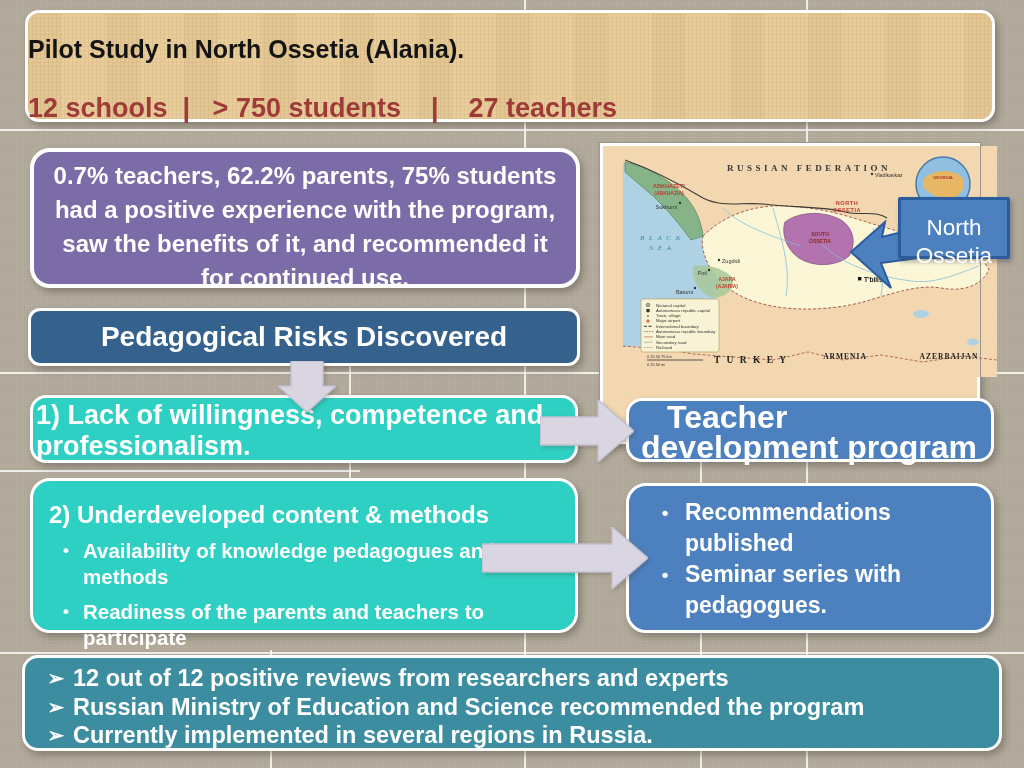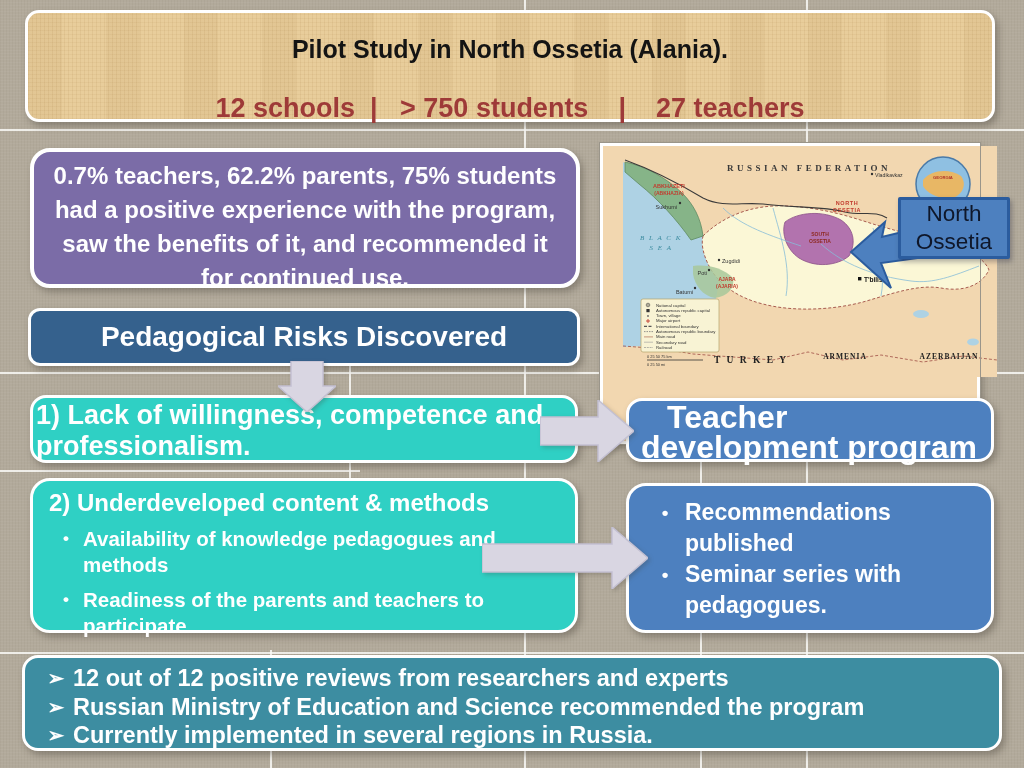--- a/index.html
+++ b/index.html
@@ -22,21 +22,21 @@
 
   .box { position:absolute; border:3px solid #fff; box-shadow:3px 4px 7px rgba(55,50,40,.35); color:#fff; font-weight:bold; z-index:2; }
 
   .header-box {
     left:25px; top:10px; width:970px; height:112px; border-radius:14px;
     background:#e8cd9b;
     background-image:
       repeating-linear-gradient(90deg, rgba(160,118,58,.10) 0 1px, transparent 1px 4px),
       repeating-linear-gradient(0deg, rgba(160,118,58,.08) 0 1px, transparent 1px 4px),
       repeating-linear-gradient(90deg, rgba(150,108,50,.07) 0 34px, transparent 34px 78px);
-    text-align:center; color:#141414;
+    text-align:left; color:#141414;
   }
   .header-title { margin-top:22px; font-size:25px; font-weight:bold; color:#141414; }
   .header-stats { margin-top:29px; font-size:27px; font-weight:bold; color:#9e3a38; white-space:pre; }
 
   .finding-box {
     left:30px; top:148px; width:550px; height:140px; border-radius:20px; border-width:4px;
     background:#7b6ca7; text-align:center; font-size:24px; line-height:34px; padding:7px 12px 0 12px;
   }
 
   .risks-title-box {
@@ -49,21 +49,21 @@
     background:#2fd0c4; font-size:27px; line-height:31px; padding:2px 10px 0 3px;
   }
 
   .blue1-box {
     left:626px; top:398px; width:368px; height:64px; border-radius:16px;
     background:#4d80bf; font-size:32px; line-height:30px; padding:1px 10px 0 12px; text-indent:26px;
   }
 
   .teal2-box {
     left:30px; top:478px; width:548px; height:155px; border-radius:20px;
-    background:#2fd0c4; padding:8px 8px 0 16px;
+    background:#2fd0c4; padding:20px 8px 0 16px;
   }
   .teal2-title { font-size:24px; }
   .teal2-box ul { list-style:none; margin-top:9px; }
   .teal2-box li { display:flex; font-size:20.5px; line-height:26px; margin-bottom:9px; }
   .teal2-box li .dot { width:34px; flex:0 0 34px; text-align:center; font-size:17px; }
 
   .blue2-box {
     left:626px; top:483px; width:368px; height:150px; border-radius:20px;
     background:#4d80bf; padding:11px 6px 0 16px;
   }
@@ -84,22 +84,22 @@
     position:absolute; left:600px; top:143px; width:380px; height:301px; z-index:2;
     border:3px solid #fff; outline:1px solid #9a958a; box-shadow:3px 4px 7px rgba(55,50,40,.35);
     background:#f2d7b0;
     padding-left:20px;
   }
   .map-wrap svg { display:block; }
 
   .callout-box {
     position:absolute; left:898px; top:197px; width:112px; height:62px; z-index:4;
     background:#4d80bf; border:3px solid #2b5c9e; border-radius:2px;
-    color:#0f172a; font-size:22.5px; font-weight:400; text-align:center; line-height:28px;
-    padding-top:0; box-shadow:2px 3px 5px rgba(40,40,60,.35);
+    color:#ffffff; font-size:22.5px; font-weight:400; text-align:center; line-height:28px;
+    padding-top:14px; box-shadow:2px 3px 5px rgba(40,40,60,.35);
   }
 </style>
 </head>
 <body>
 
 <div class="slide">
 
   <div class="gridline v" style="left:349px; top:355px; height:150px;"></div>
   <div class="gridline v" style="left:524px; top:0; height:768px;"></div>
   <div class="gridline v" style="left:700px; top:380px; height:388px;"></div>

